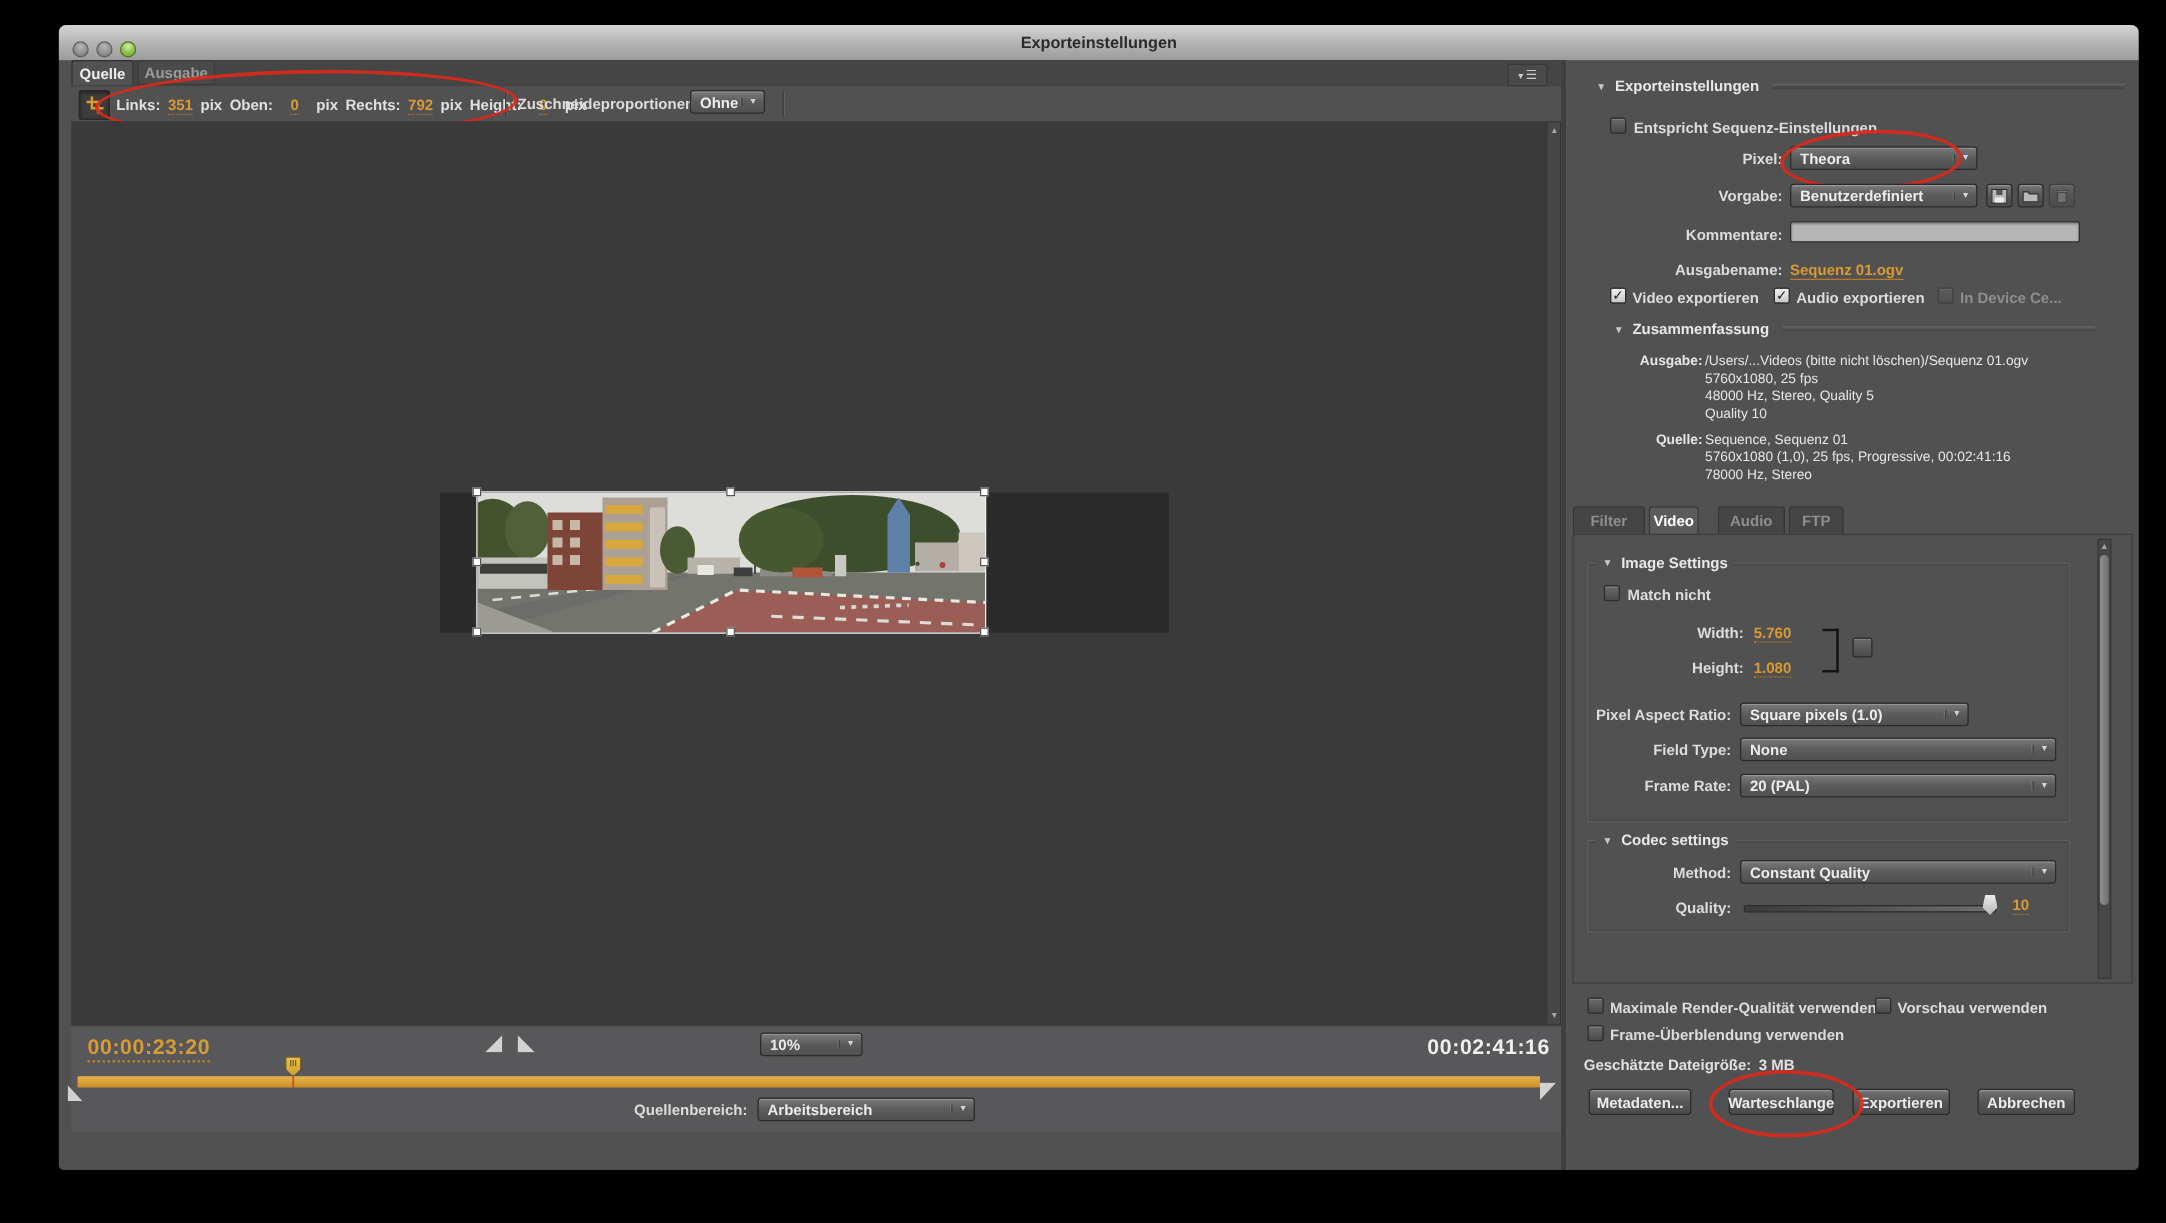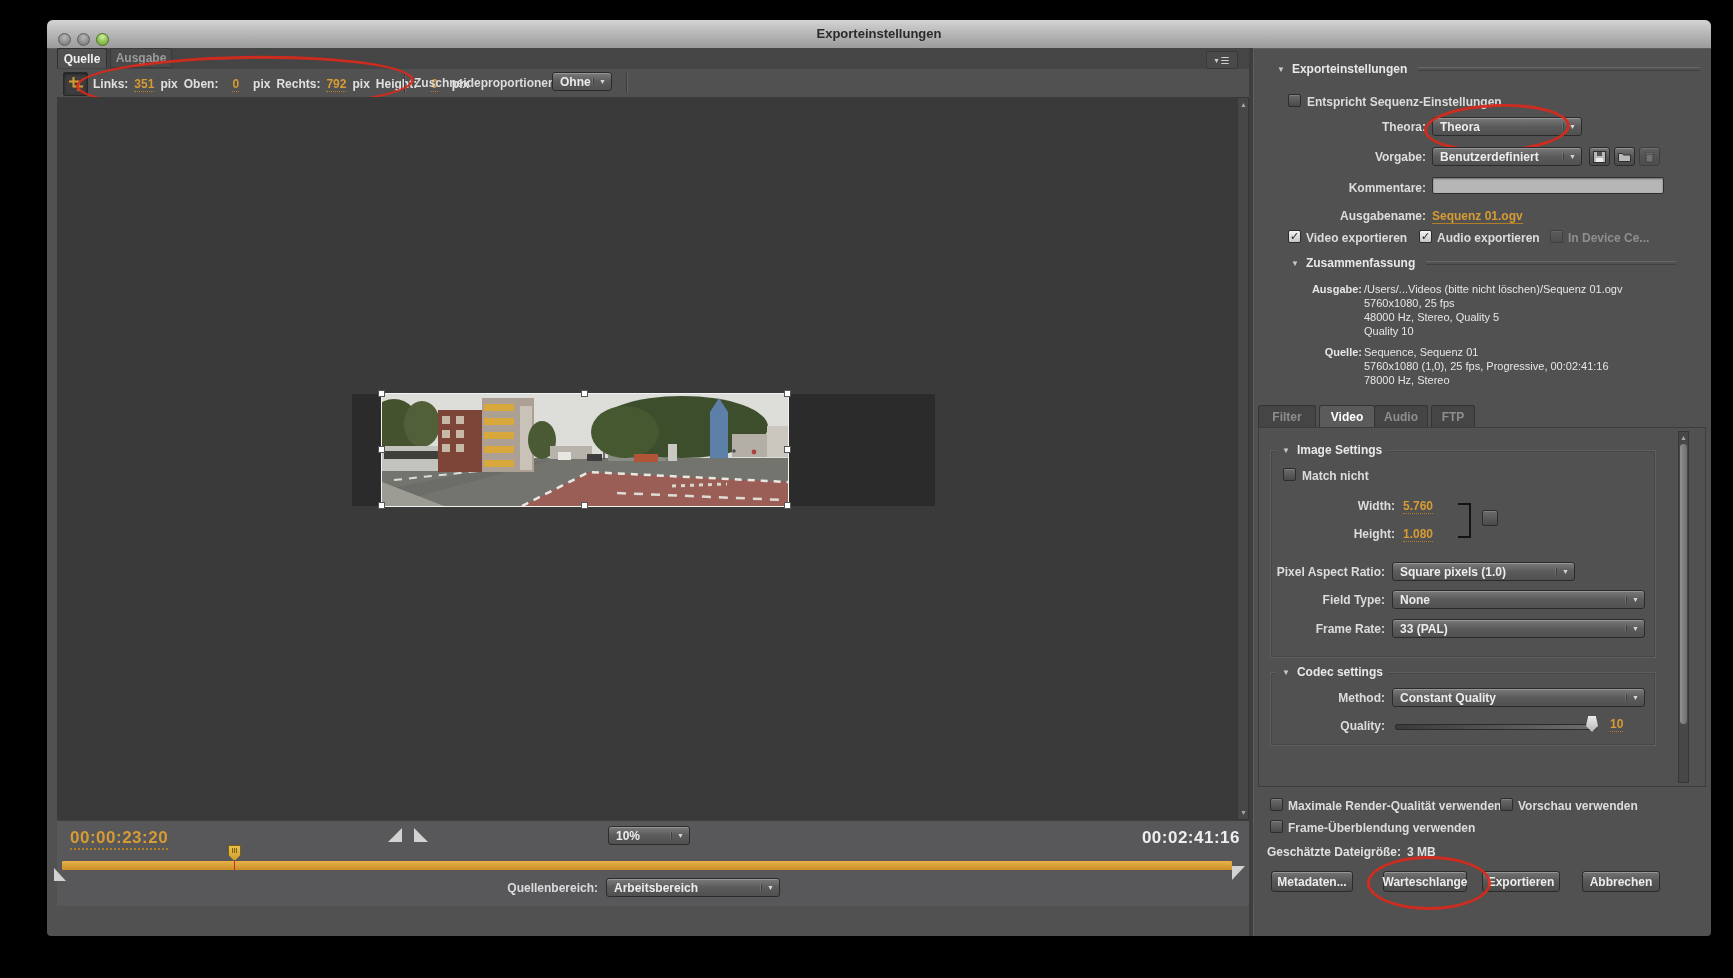--- a/index.html
+++ b/index.html
@@ -204,21 +204,21 @@
   <div class="abs" style="left:1249px;top:48px;width:4px;height:888px;background:#3e3e3e;border-right:1px solid #5e5e5e;"></div>
 
   <div class="sec" style="left:1277px;top:62px;width:423px;">
     <span class="tri">▼</span>
     <span>Exporteinstellungen</span>
     <span class="rule"></span>
   </div>
   <div class="cb" style="left:1288px;top:94px;"></div>
   <div class="lbl" style="left:1307px;top:95px;">Entspricht Sequenz-Einstellungen</div>
 
-  <div class="rlbl" style="left:1280px;top:120px;width:146px;">Theora:</div>
+  <div class="rlbl" style="left:1280px;top:120px;width:146px;">Pixel:</div>
   <div class="dd" style="left:1432px;top:117px;width:150px;">
     <span class="dd-val">Theora</span>
     <span class="dd-arrow">▼</span>
   </div>
   <div class="ann" style="left:1424px;top:104px;width:140px;height:42px;transform:rotate(-2deg);"></div>
 
   <div class="rlbl" style="left:1280px;top:150px;width:146px;">Vorgabe:</div>
   <div class="dd" style="left:1432px;top:147px;width:150px;">
     <span class="dd-val">Benutzerdefiniert</span>
     <span class="dd-arrow">▼</span>
@@ -270,21 +270,21 @@
   <div class="sum" style="left:1364px;top:311px;">48000 Hz, Stereo, Quality 5</div>
   <div class="sum" style="left:1364px;top:325px;">Quality 10</div>
   <div class="sum" style="left:1290px;top:346px;width:72px;text-align:right;font-weight:700;">Quelle:</div>
   <div class="sum" style="left:1364px;top:346px;">Sequence, Sequenz 01</div>
   <div class="sum" style="left:1364px;top:360px;">5760x1080 (1,0), 25 fps, Progressive, 00:02:41:16</div>
   <div class="sum" style="left:1364px;top:374px;">78000 Hz, Stereo</div>
 
   <div class="rtab" style="left:1258px;width:58px;background:#454545;color:#8e8e8e;">
       <span>Filter</span>
     </div>
-  <div class="rtab" style="left:1319px;width:56px;background:#5b5b5b;color:#ffffff;height:23px;">
+  <div class="rtab" style="left:1319px;width:40px;background:#5b5b5b;color:#ffffff;height:23px;">
       <span>Video</span>
     </div>
   <div class="rtab" style="left:1374px;width:54px;background:#454545;color:#8e8e8e;">
       <span>Audio</span>
     </div>
   <div class="rtab" style="left:1431px;width:44px;background:#454545;color:#8e8e8e;">
       <span>FTP</span>
     </div>
 
   <div class="abs" style="left:1258px;top:427px;width:448px;height:360px;border:1px solid #3c3c3c;box-sizing:border-box;background:#515151;"></div>
@@ -313,21 +313,21 @@
     <span class="dd-val">Square pixels (1.0)</span>
     <span class="dd-arrow">▼</span>
   </div>
   <div class="rlbl" style="left:1245px;top:593px;width:140px;">Field Type:</div>
   <div class="dd" style="left:1392px;top:590px;width:253px;">
     <span class="dd-val">None</span>
     <span class="dd-arrow">▼</span>
   </div>
   <div class="rlbl" style="left:1245px;top:622px;width:140px;">Frame Rate:</div>
   <div class="dd" style="left:1392px;top:619px;width:253px;">
-    <span class="dd-val">33 (PAL)</span>
+    <span class="dd-val">20 (PAL)</span>
     <span class="dd-arrow">▼</span>
   </div>
 
   <div class="group" style="left:1270px;top:672px;width:384px;height:72px;"></div>
   <div class="sec" style="left:1277px;top:665px;background:#515151;padding:0 5px;">
     <span class="tri">▼</span>
     <span>Codec settings</span>
   </div>
   <div class="rlbl" style="left:1245px;top:691px;width:140px;">Method:</div>
   <div class="dd" style="left:1392px;top:688px;width:253px;">

